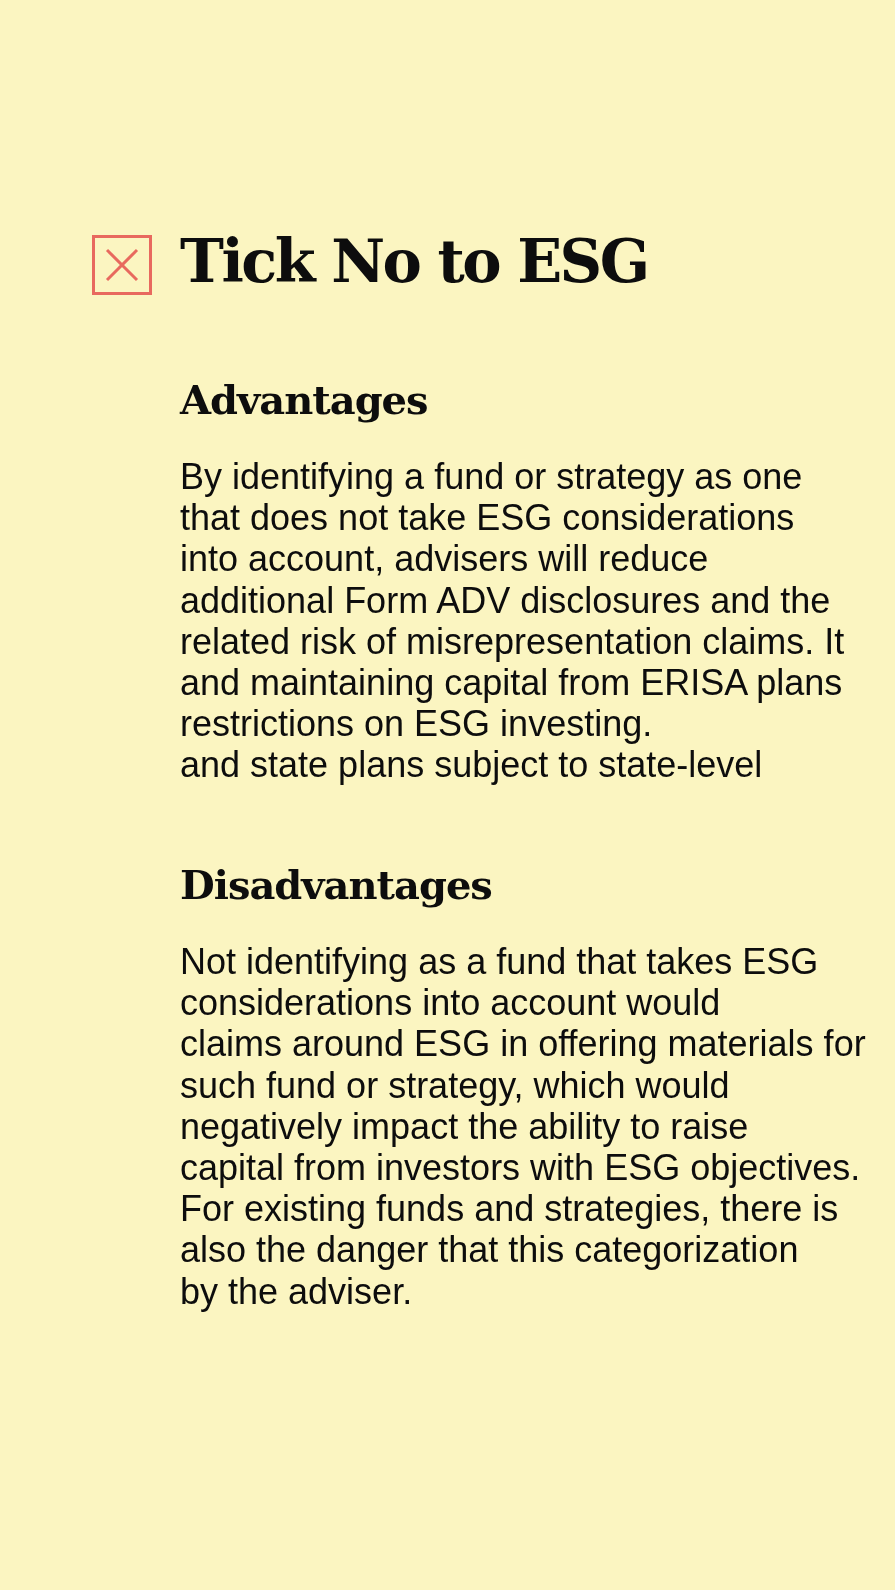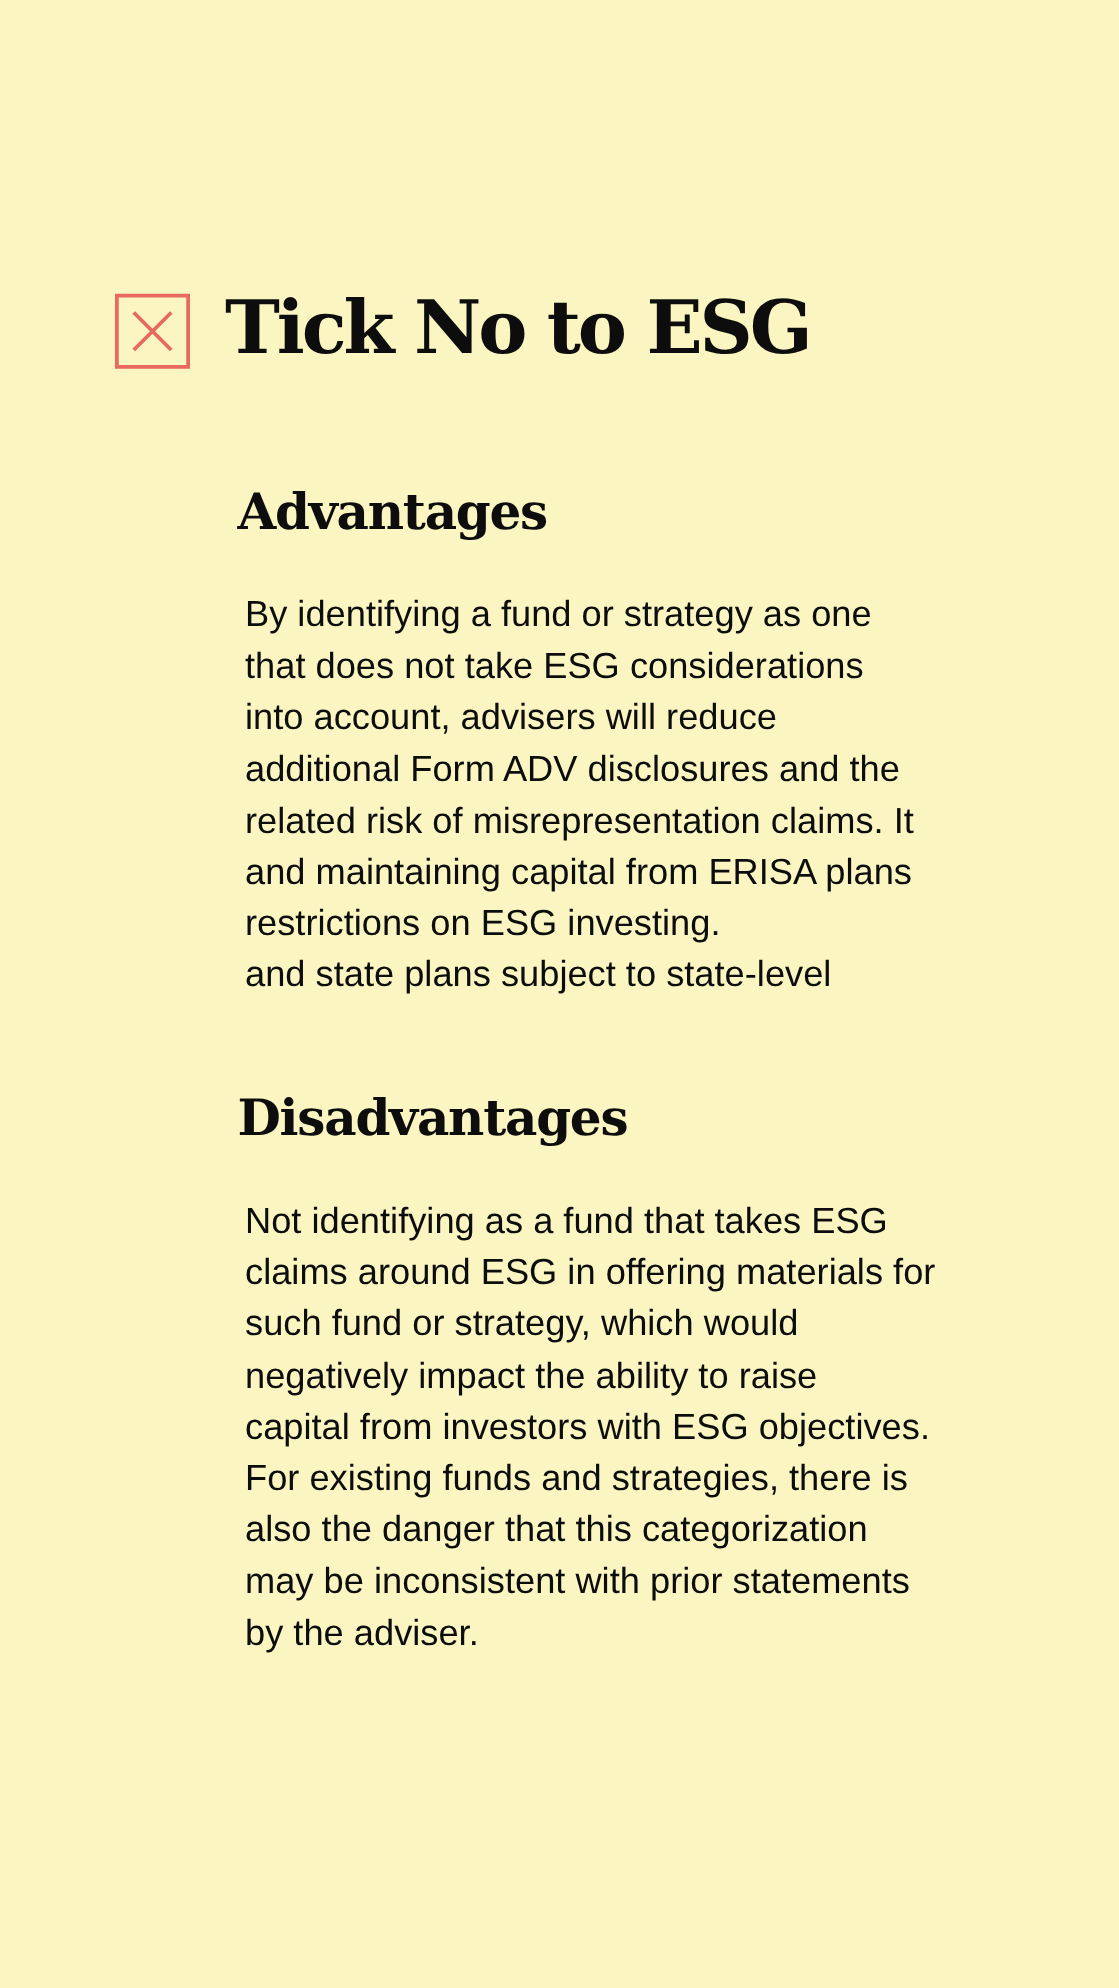--- a/index.html
+++ b/index.html
@@ -27,29 +27,29 @@
       margin: 0;
       white-space: nowrap;
     }
     .h2 {
       position: absolute; left: 180px;
       font-family: "DejaVu Serif", serif;
       font-weight: bold;
       font-size: 40px;
       letter-spacing: -1px;
       line-height: 50px;
-      margin: 10px;
+      margin: 0;
       white-space: nowrap;
     }
     .para {
       position: absolute; left: 180px; width: 600px;
       font-family: "Liberation Sans", sans-serif;
-      font-size: 29px;
+      font-size: 36px;
       line-height: 41.2px;
-      margin: 16px;
+      margin: 0;
     }
     .para .ln { display: block; white-space: nowrap; }
   </style>
 </head>
 <body>
 
 <div class="x-box">
   <svg viewBox="0 0 54 54">
     <line x1="12" y1="12" x2="42" y2="42" stroke="#e8695e" stroke-width="3"></line>
     <line x1="42" y1="12" x2="12" y2="42" stroke="#e8695e" stroke-width="3"></line>
@@ -66,21 +66,21 @@
   <span class="ln">additional Form ADV disclosures and the</span>
   <span class="ln">related risk of misrepresentation claims. It</span>
   <span class="ln">and maintaining capital from ERISA plans</span>
   <span class="ln">restrictions on ESG investing.</span>
   <span class="ln">and state plans subject to state-level</span>
 </p>
 
 <h2 class="h2" style="top:860px;">Disadvantages</h2>
 <p class="para" style="top:941px;">
   <span class="ln">Not identifying as a fund that takes ESG</span>
+  <span class="ln">considerations into account would</span>
   <span class="ln">claims around ESG in offering materials for</span>
   <span class="ln">such fund or strategy, which would</span>
   <span class="ln">negatively impact the ability to raise</span>
   <span class="ln">capital from investors with ESG objectives.</span>
   <span class="ln">For existing funds and strategies, there is</span>
   <span class="ln">also the danger that this categorization</span>
-  <span class="ln">may be inconsistent with prior statements</span>
   <span class="ln">by the adviser.</span>
 </p>
 
 </body></html>

